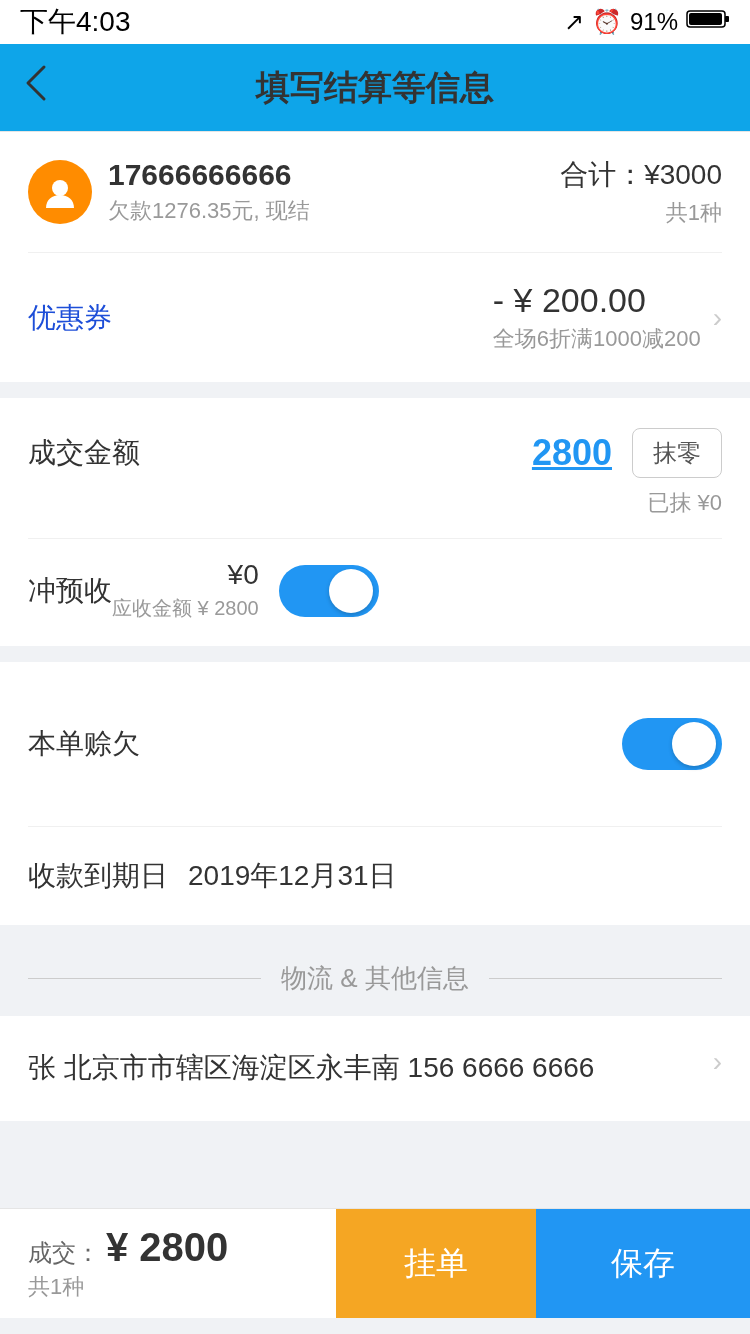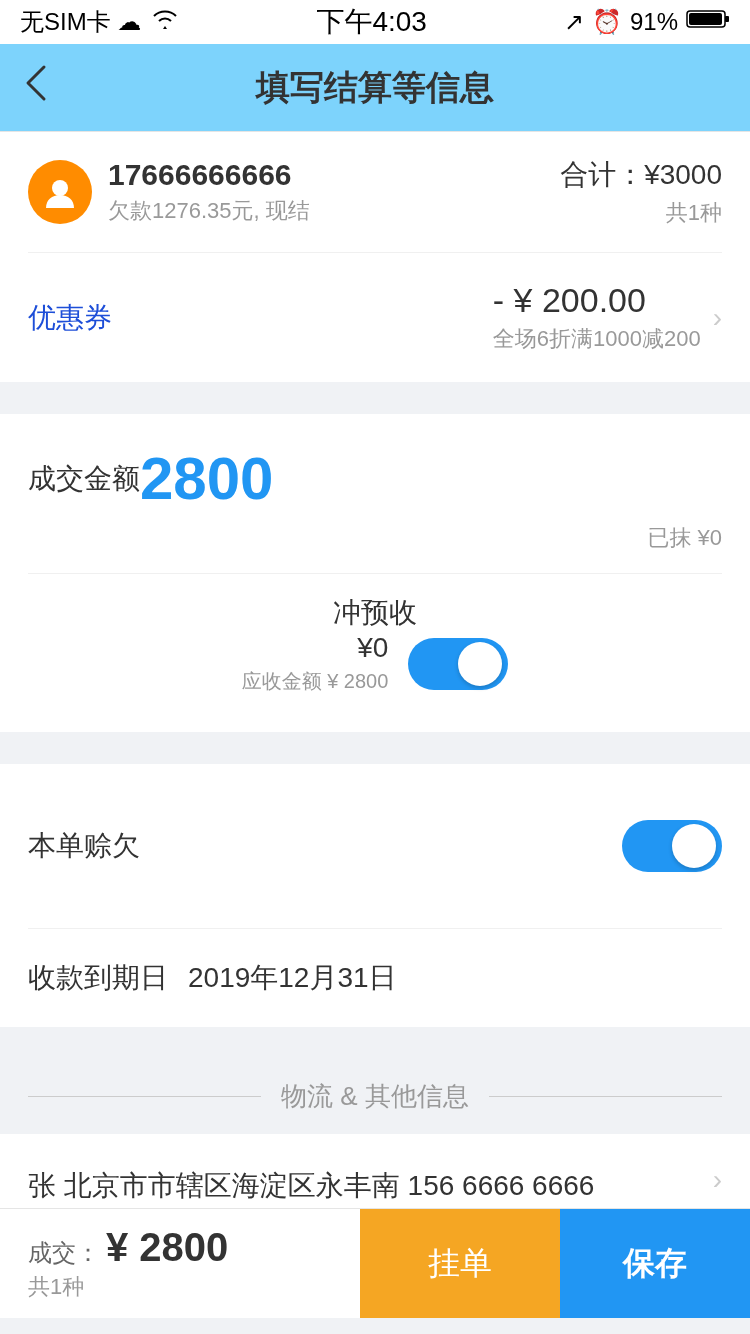--- a/index.html
+++ b/index.html
@@ -24,21 +24,21 @@
       padding: 0 20px;
       font-size: 24px;
       color: #000;
     }
     .status-left { display: flex; align-items: center; gap: 10px; }
     .status-center { font-size: 28px; font-weight: 500; }
     .status-right { display: flex; align-items: center; gap: 8px; font-size: 24px; }
 
     
     .nav-bar {
-      background: #7dd3fc;
+      background: #0ea5e9;
       height: 88px;
       display: flex;
       align-items: center;
       justify-content: center;
       position: relative;
       border-bottom: 1px solid #e5e5e5;
     }
     .nav-back {
       position: absolute;
       left: 24px;
@@ -55,21 +55,20 @@
     
     .content {
       flex: 1;
       overflow-y: auto;
       padding-bottom: 120px;
     }
 
     
     .section-card {
       background: #fff;
-      margin-bottom: 16px;
       padding: 0 28px;
     }
 
     
     .user-row {
       display: flex;
       align-items: center;
       padding: 24px 0;
       justify-content: space-between;
     }
@@ -148,36 +147,37 @@
     
     .separator {
       height: 16px;
       background: #f0f2f5;
     }
 
     
     .deal-row {
       display: flex;
       align-items: center;
-      justify-content: flex-start;
+      justify-content: space-between;
       padding: 30px 0 10px;
     }
     .deal-label {
       font-size: 28px;
       color: #333;
     }
     .deal-right {
       display: flex;
       align-items: center;
       gap: 20px;
     }
     .deal-amount {
-      font-size: 60px;
+      font-size: 36px;
       font-weight: 600;
       color: #2196f3;
+      text-decoration: underline;
     }
     .round-btn {
       border: 1.5px solid #ccc;
       border-radius: 8px;
       padding: 8px 20px;
       font-size: 24px;
       color: #555;
       background: #fff;
       cursor: pointer;
     }
@@ -185,24 +185,23 @@
       font-size: 22px;
       color: #999;
       text-align: right;
       padding-bottom: 20px;
     }
 
     
     .pre-row {
       display: flex;
       align-items: center;
-      justify-content: space-between;
-      padding: 20px 0 37px;
+      justify-content: flex-start;
+      padding: 20px 0 24px;
       border-top: 1px solid #f0f0f0;
-      flex-direction: column;
     }
     .pre-label { font-size: 28px; color: #333; }
     .pre-right { text-align: right; }
     .pre-amount { font-size: 28px; color: #333; }
     .pre-desc { font-size: 20px; color: #999; margin-top: 4px; }
 
     
     .toggle {
       width: 100px;
       height: 52px;
@@ -304,46 +303,36 @@
       background: #f5a623;
       display: flex;
       align-items: center;
       justify-content: center;
       font-size: 32px;
       color: #fff;
       font-weight: 500;
       cursor: pointer;
     }
     .btn-save {
-      width: 190px;
+      width: 214px;
       height: 100%;
       background: #2196f3;
       display: flex;
       align-items: center;
       justify-content: center;
       font-size: 32px;
       color: #fff;
-      font-weight: 700;
+      font-weight: 400;
       cursor: pointer;
     }
   </style>
 </head>
 <body>
 
 <div class="status-bar">
-  <div class="status-left">
-    <span>无SIM卡 ☁</span>
-    <span>
-      <svg width="28" height="22" viewBox="0 0 28 22" fill="none">
-        <path d="M14 18l2 3h-4l2-3z" fill="#000"></path>
-        <path d="M8 13c1.7-1.7 4-2.6 6-2.6s4.3.9 6 2.6" stroke="#000" stroke-width="2" fill="none"></path>
-        <path d="M3 8c3-3 7-4.5 11-4.5s8 1.5 11 4.5" stroke="#000" stroke-width="2" fill="none"></path>
-      </svg>
-    </span>
-  </div>
   <div class="status-center">下午4:03</div>
   <div class="status-right">
     <span>↗</span>
     <span>⏰</span>
     <span>91%</span>
     <span>
       <svg width="44" height="22" viewBox="0 0 44 22">
         <rect x="1" y="3" width="38" height="16" rx="3" ry="3" fill="none" stroke="#000" stroke-width="1.5"></rect>
         <rect x="39" y="8" width="4" height="6" rx="1" fill="#000"></rect>
         <rect x="3" y="5" width="33" height="12" rx="2" fill="#000"></rect>
@@ -395,20 +384,21 @@
     </div>
   </div>
 
   <div class="separator"></div>
 
   <div class="section-card">
     <div class="deal-row">
       <span class="deal-label">成交金额</span>
       <div class="deal-right">
         <span class="deal-amount">2800</span>
+        <button class="round-btn">抹零</button>
       </div>
     </div>
     <div class="deal-sub">已抹  ¥0</div>
 
     <div class="pre-row">
       <span class="pre-label">冲预收</span>
       <div style="display:flex; align-items:center; gap:20px;">
         <div class="pre-right">
           <div class="pre-amount">¥0</div>
           <div class="pre-desc">应收金额 ¥ 2800</div>

